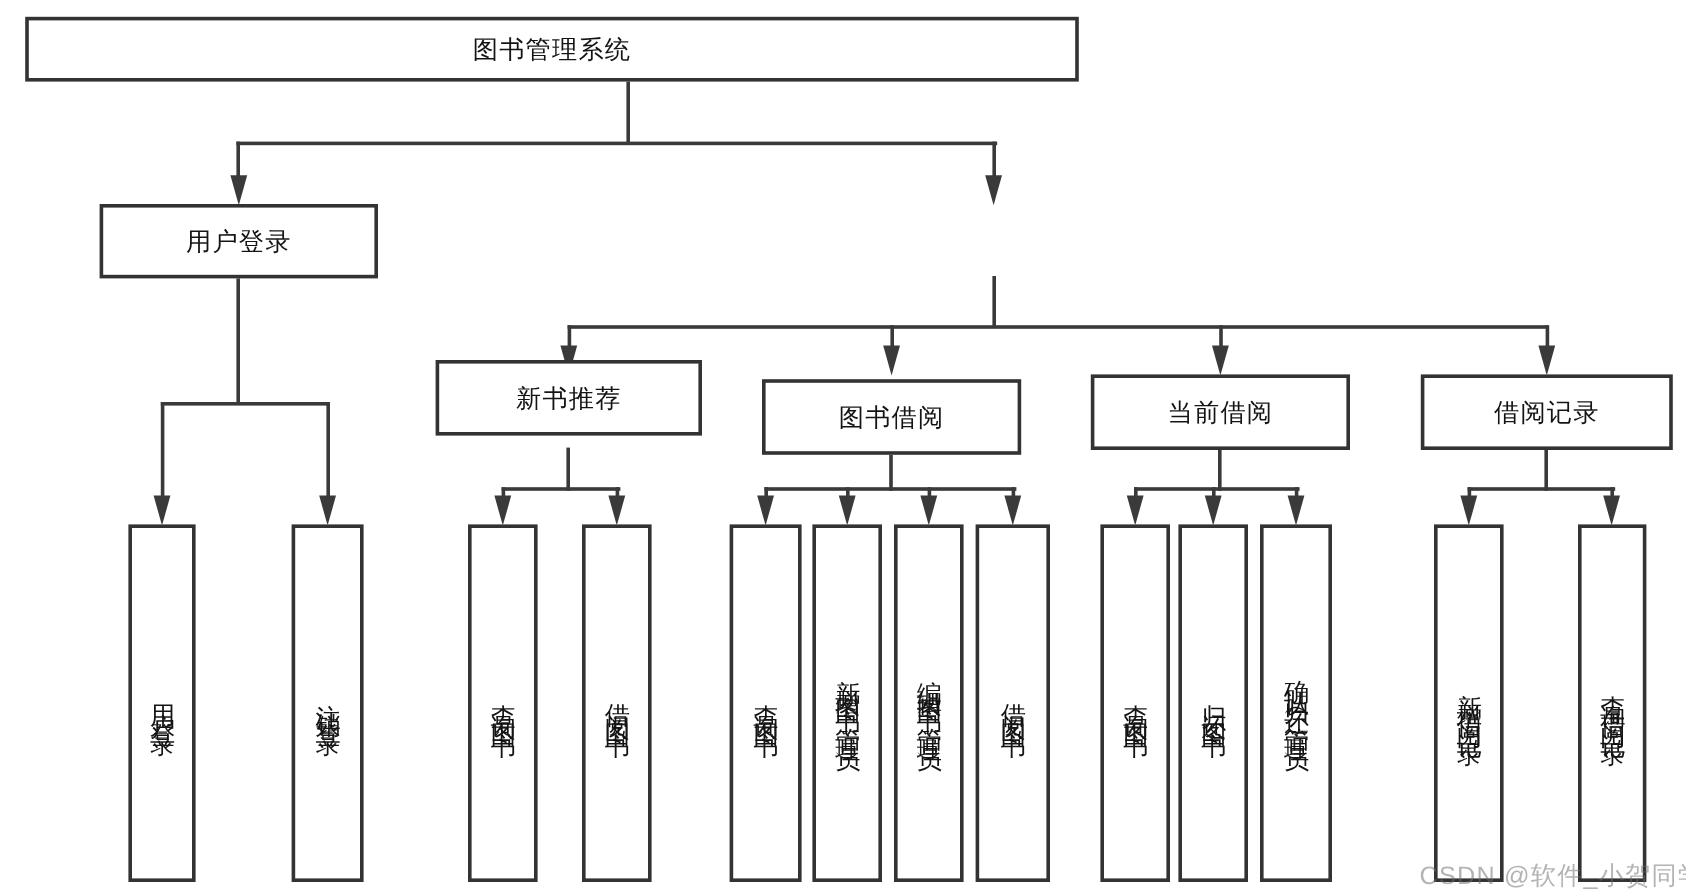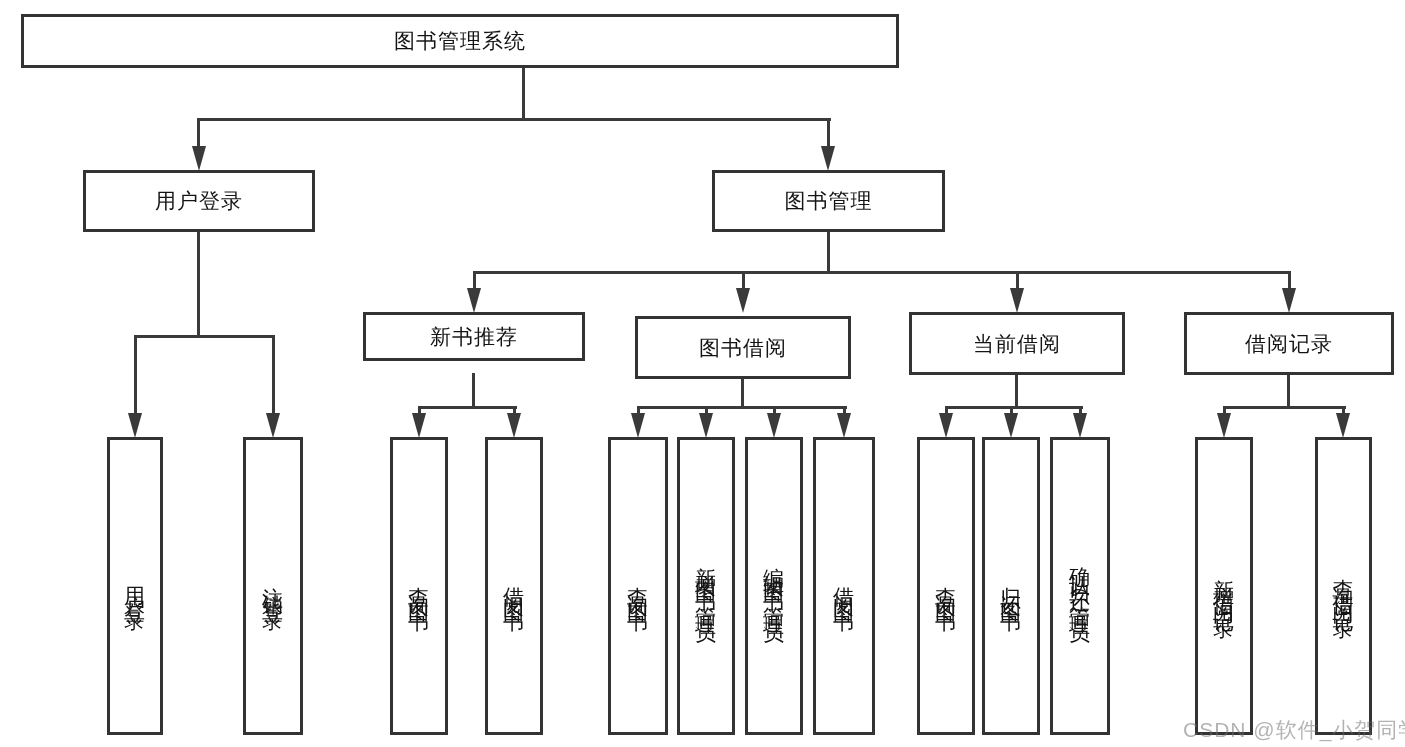--- a/index.html
+++ b/index.html
@@ -62,43 +62,40 @@
   <div class="vline" style="left:522px;top:66px;height:54px"></div>
   <div class="hline" style="left:197px;top:118px;width:634px"></div>
   <div class="vline" style="left:197px;top:118px;height:32px"></div>
   <div class="arrowhead" style="left:192px;top:146px"></div>
   <div class="vline" style="left:827px;top:118px;height:32px"></div>
   <div class="arrowhead" style="left:821px;top:146px"></div>
 
   <div class="box hbox" style="left:83px;top:170px;width:232px;height:62px">
     <span>用户登录</span>
   </div>
-  <div class="box hbox" style="left:712px;top:170px;width:233px;height:62px">
-    <span>图书管理</span>
-  </div>
 
   <div class="vline" style="left:197px;top:230px;height:107px"></div>
   <div class="hline" style="left:134px;top:335px;width:141px"></div>
   <div class="vline" style="left:134px;top:335px;height:82px"></div>
   <div class="arrowhead" style="left:128px;top:413px"></div>
   <div class="vline" style="left:272px;top:335px;height:82px"></div>
   <div class="arrowhead" style="left:266px;top:413px"></div>
 
   <div class="vline" style="left:827px;top:230px;height:43px"></div>
   <div class="hline" style="left:473px;top:271px;width:817px"></div>
   <div class="vline" style="left:473px;top:271px;height:20px"></div>
   <div class="arrowhead" style="left:467px;top:288px"></div>
   <div class="vline" style="left:742px;top:271px;height:20px"></div>
   <div class="arrowhead" style="left:736px;top:288px"></div>
   <div class="vline" style="left:1016px;top:271px;height:20px"></div>
   <div class="arrowhead" style="left:1010px;top:288px"></div>
   <div class="vline" style="left:1288px;top:271px;height:20px"></div>
   <div class="arrowhead" style="left:1282px;top:288px"></div>
 
-  <div class="box hbox" style="left:363px;top:312px;width:222px;height:49px">
+  <div class="box hbox" style="left:363px;top:300px;width:222px;height:63px">
     <span>新书推荐</span>
   </div>
   <div class="box hbox" style="left:635px;top:316px;width:216px;height:63px">
     <span>图书借阅</span>
   </div>
   <div class="box hbox" style="left:909px;top:312px;width:216px;height:63px">
     <span>当前借阅</span>
   </div>
   <div class="box hbox" style="left:1184px;top:312px;width:210px;height:63px">
     <span>借阅记录</span>

